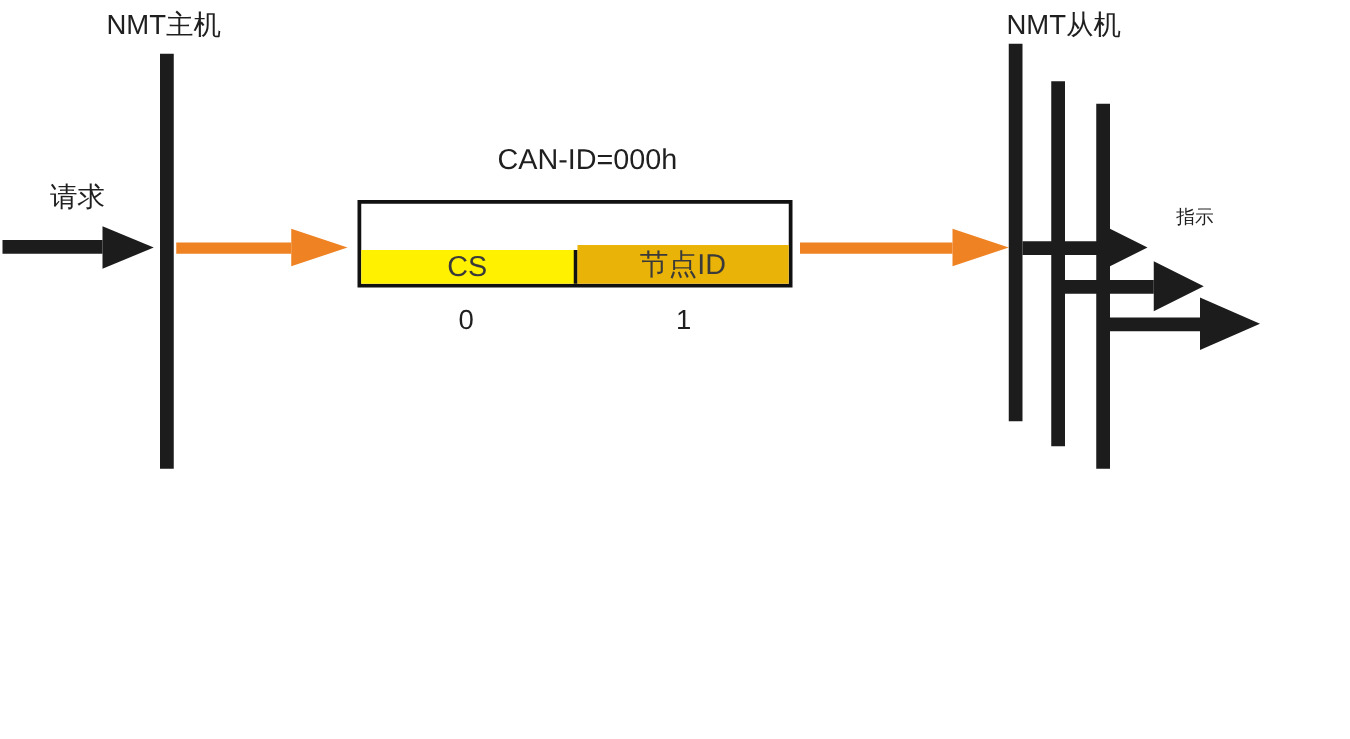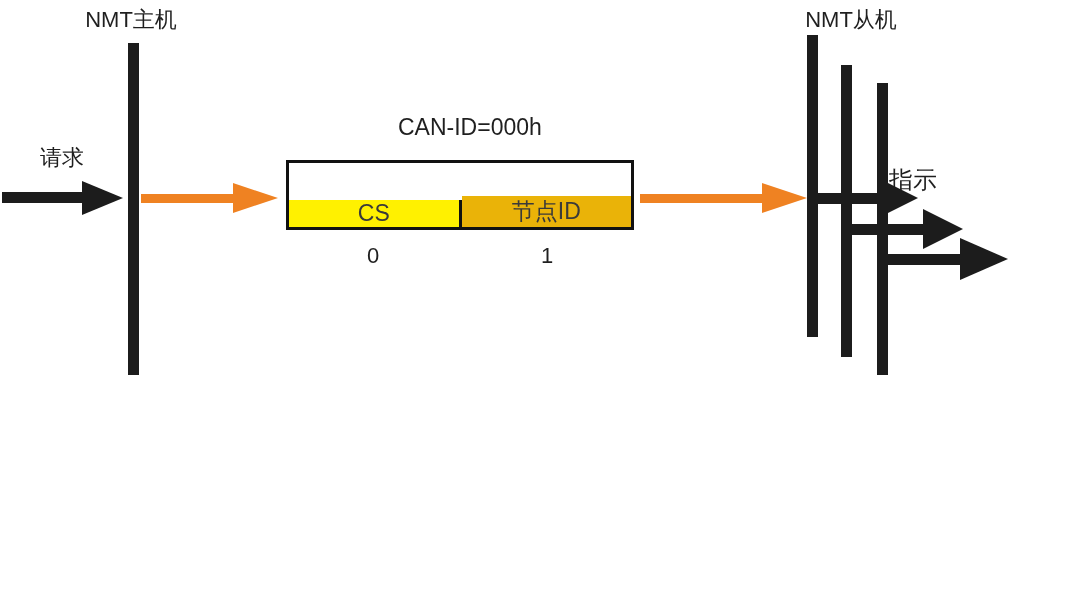--- a/index.html
+++ b/index.html
@@ -65,21 +65,21 @@
   <div>
     <div class="shaft orange" style="left:640px;top:194px;width:122px;height:9px;"></div>
     <div class="head orange" style="left:762px;top:183px;"></div>
   </div>
 
   <div class="label title" style="left:779px;top:5px;width:102px;margin-left:21px;">NMT从机</div>
   <div class="bar" style="left:807px;top:35px;height:302px;"></div>
   <div class="bar" style="left:841px;top:65px;height:292px;"></div>
   <div class="bar" style="left:877px;top:83px;height:292px;"></div>
 
-  <div class="label" style="left:889px;top:164px;font-size:24px;">指示</div>
+  <div class="label" style="left:941px;top:164px;font-size:15px;">指示</div>
 
   <div>
     <div class="shaft" style="left:818px;top:193px;width:70px;height:11px;"></div>
     <div class="head black-sm" style="left:888px;top:183px;"></div>
   </div>
   <div>
     <div class="shaft" style="left:851px;top:224px;width:72px;height:11px;"></div>
     <div class="head black-md" style="left:923px;top:209px;"></div>
   </div>
   <div>

